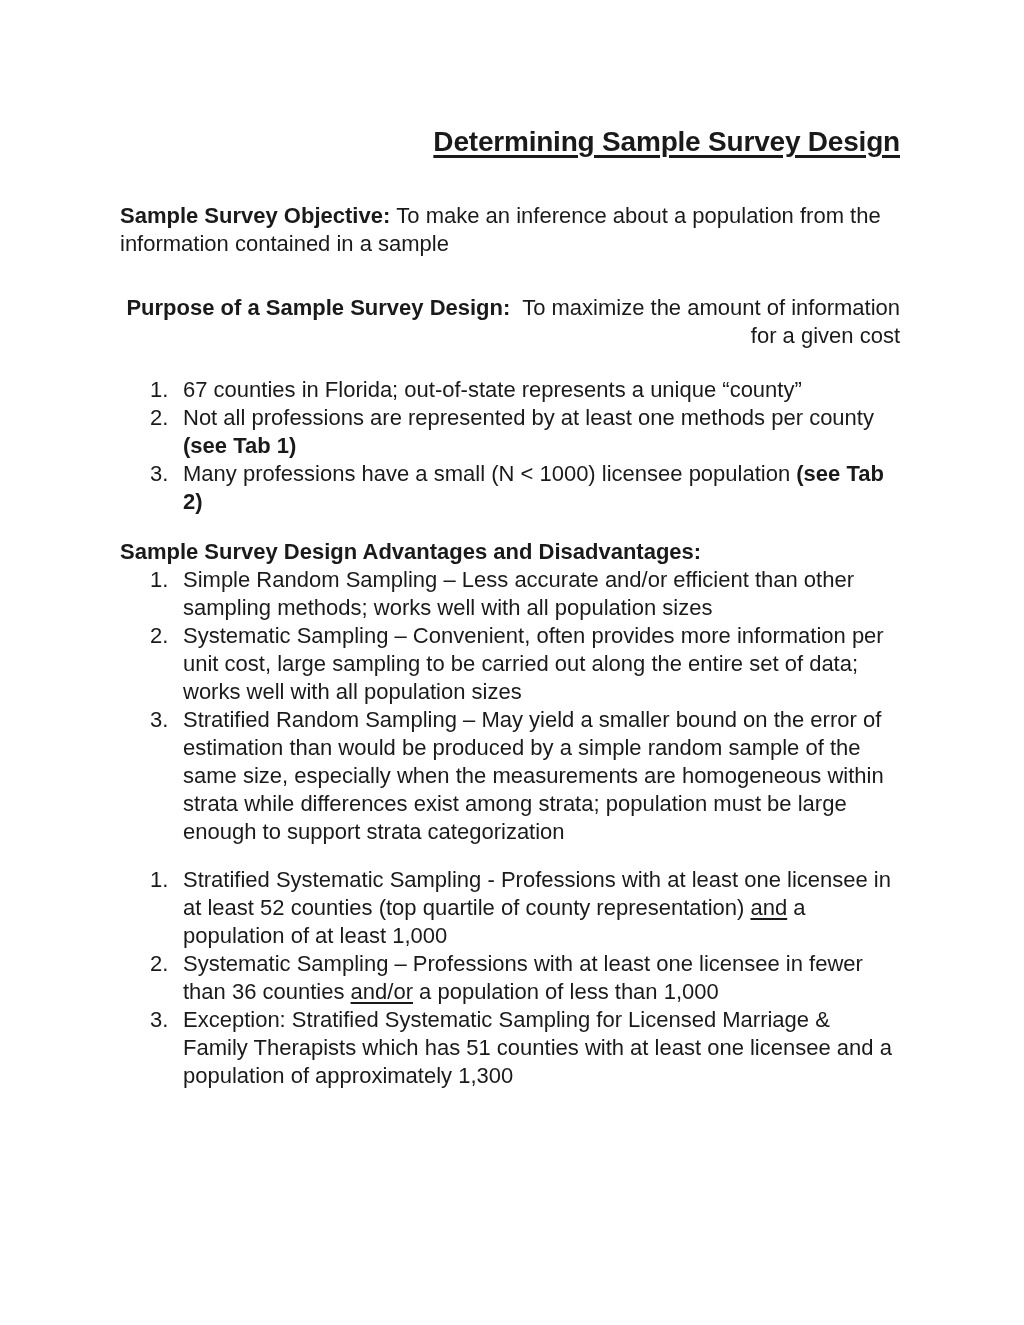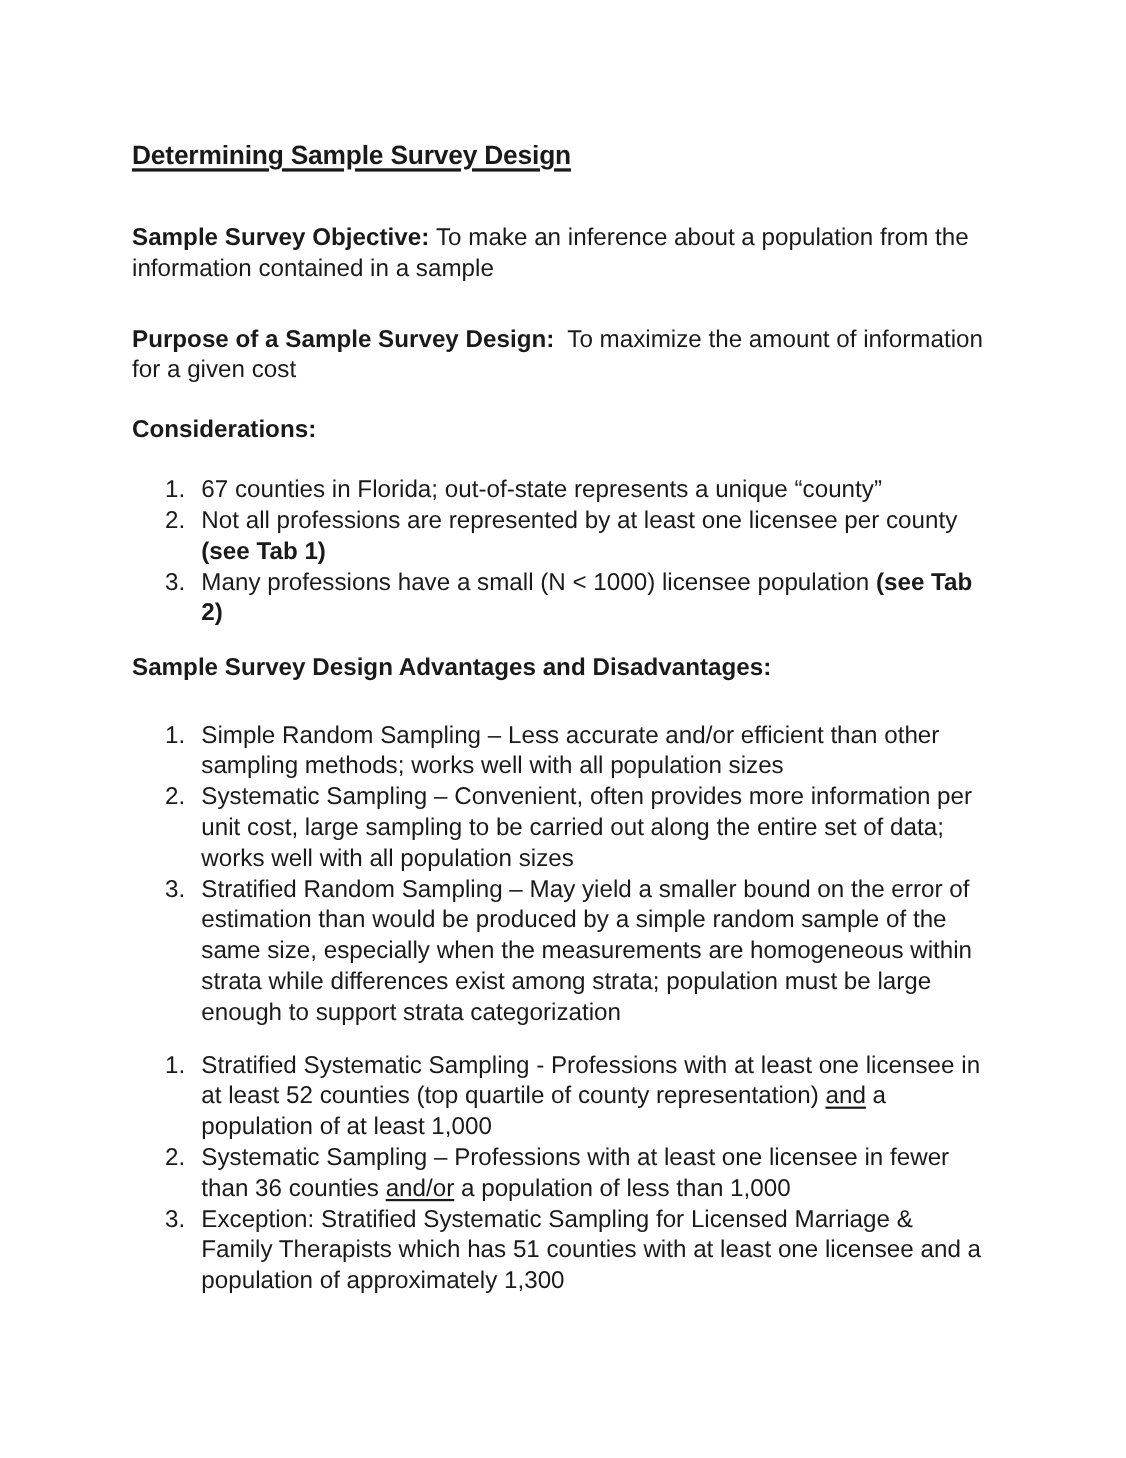--- a/index.html
+++ b/index.html
@@ -10,36 +10,36 @@
     box-sizing: border-box;
     background: #ffffff;
     color: #1a1a1a;
     font-family: "Liberation Sans", sans-serif;
     font-size: 22px;
     line-height: 28px;
     padding: 125px 124px 0 120px;
     overflow: hidden;
   }
   .title {
-    font-size: 24px;
+    font-size: 28px;
     line-height: 34px;
     font-weight: bold;
     letter-spacing: -0.2px;
-    text-align: left;
+    text-align: right;
     text-decoration: underline;
     text-decoration-thickness: 2.5px;
     text-underline-offset: 4px;
     margin: 0 0 43px 0;
   }
   .para { margin: 0; white-space: pre-wrap; }
   .para-objective { margin-bottom: 36px; }
-  .para-purpose   { margin-bottom: 26px; }
+  .para-purpose   { margin-bottom: 26px; text-align: right; }
   .heading { font-size: 22px; line-height: 28px; font-weight: bold; margin: 0; }
   .heading-considerations { margin-bottom: 27px; }
-  .heading-advantages     { margin-bottom: 33px; }
+  .heading-advantages     { }
   .heading-conclusions    { margin-bottom: 24px; }
   .list { margin: 0 0 0 30px; padding: 0; }
   .list-considerations { margin-bottom: 22px; }
   .list-advantages     { margin-bottom: 20px; }
   .list-item { display: flex; }
   .list-num  { flex: 0 0 33px; width: 33px; }
   .list-text { flex: 1 1 auto; white-space: pre-wrap; }
   .b { font-weight: bold; }
   .u { text-decoration: underline; text-decoration-thickness: 2px; text-underline-offset: 3px; }
 </style>
@@ -47,30 +47,29 @@
 <body style="background: rgb(255, 255, 255);">
 
 <div class="page" style="color: rgb(26, 26, 26);">
 
   <h1 class="title">Determining Sample Survey Design</h1>
 
   <p class="para para-objective"><span class="b">Sample Survey Objective: </span><span>To make an inference about a population from the information contained in a sample</span></p>
 
   <p class="para para-purpose"><span class="b">Purpose of a Sample Survey Design:</span><span>  To maximize the amount of information for a given cost</span></p>
 
-  <h2 class="heading heading-considerations">Considerations:</h2>
 
   <div class="list list-considerations">
       <div class="list-item">
         <span class="list-num">1.</span>
         <span class="list-text"><span>67 counties in Florida; out-of-state represents a unique “county”</span></span>
       </div>
       <div class="list-item">
         <span class="list-num">2.</span>
-        <span class="list-text"><span>Not all professions are represented by at least one licensee per county </span><span class="b">(see Tab 1)</span></span>
+        <span class="list-text"><span>Not all professions are represented by at least one methods per county </span><span class="b">(see Tab 1)</span></span>
       </div>
       <div class="list-item">
         <span class="list-num">3.</span>
         <span class="list-text"><span>Many professions have a small (N &lt; 1000) licensee population </span><span class="b">(see Tab 2)</span></span>
       </div>
     </div>
 
   <h2 class="heading heading-advantages">Sample Survey Design Advantages and Disadvantages:</h2>
 
   <div class="list list-advantages">

